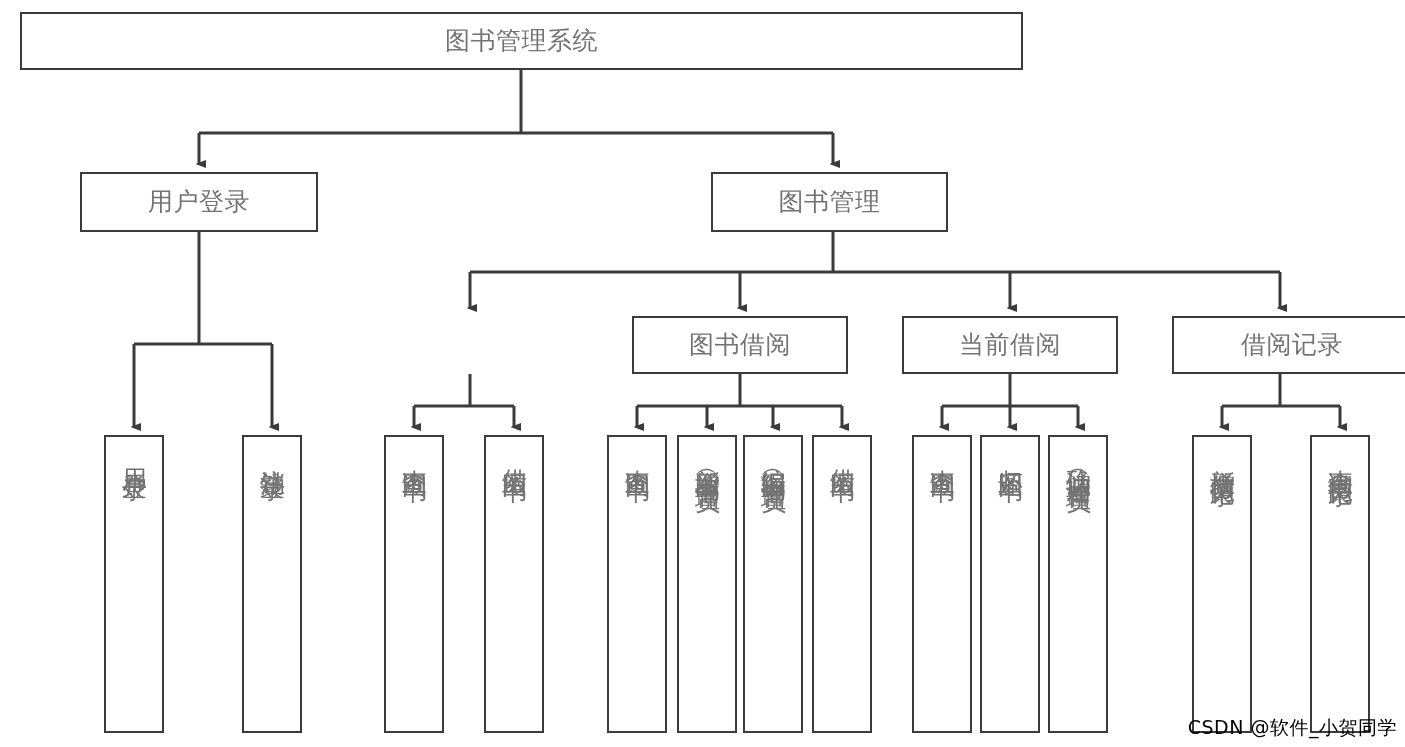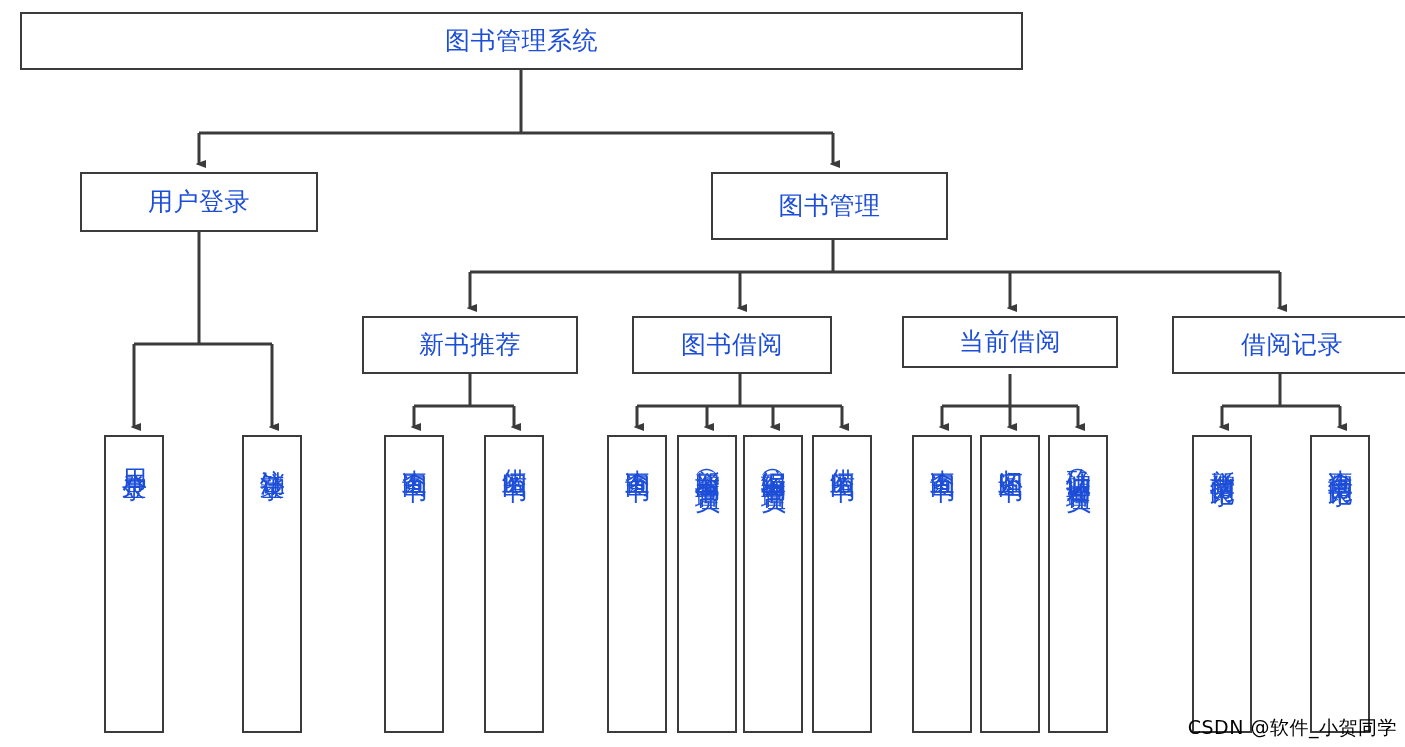--- a/index.html
+++ b/index.html
@@ -32,21 +32,21 @@
     position: absolute;
     box-sizing: border-box;
     background: #ffffff;
     border: 2px solid #3b3b3b;
     display: flex;
     align-items: center;
     justify-content: center;
     z-index: 2;
   }
   .node-label {
-    color: #1d4ed8;
+    color: #737373;
     line-height: 1.05;
     text-align: center;
     white-space: pre;
   }
   
   .node.horiz .node-label {
     font-size: 25px;
     letter-spacing: 0.5px;
   }
   .node.root .node-label {
@@ -135,33 +135,30 @@
   </svg>
 
   <div class="node root horiz" style="left:20px; top:12px; width:1003px; height:58px;">
     <span class="node-label">图书管理系统</span>
   </div>
 
   <div class="node horiz" style="left:80px; top:172px; width:238px; height:60px;">
     <span class="node-label">用户登录</span>
   </div>
 
-  <div class="node horiz" style="left:711px; top:172px; width:237px; height:68px;">
+  <div class="node horiz" style="left:711px; top:172px; width:237px; height:60px;">
     <span class="node-label">图书管理</span>
   </div>
 
-  <div class="node horiz" style="left:362px; top:316px; width:216px; height:58px;">
-    <span class="node-label">新书推荐</span>
-  </div>
-
-  <div class="node horiz" style="left:632px; top:316px; width:200px; height:58px;">
+
+  <div class="node horiz" style="left:632px; top:316px; width:216px; height:58px;">
     <span class="node-label">图书借阅</span>
   </div>
 
-  <div class="node horiz" style="left:902px; top:316px; width:216px; height:52px;">
+  <div class="node horiz" style="left:902px; top:316px; width:216px; height:58px;">
     <span class="node-label">当前借阅</span>
   </div>
 
   <div class="node horiz" style="left:1172px; top:316px; width:240px; height:58px;">
     <span class="node-label">借阅记录</span>
   </div>
 
   <div class="node vert" style="left:104px; top:435px; width:60px; height:298px;">
     <span class="node-label">用户登录</span>
   </div>

